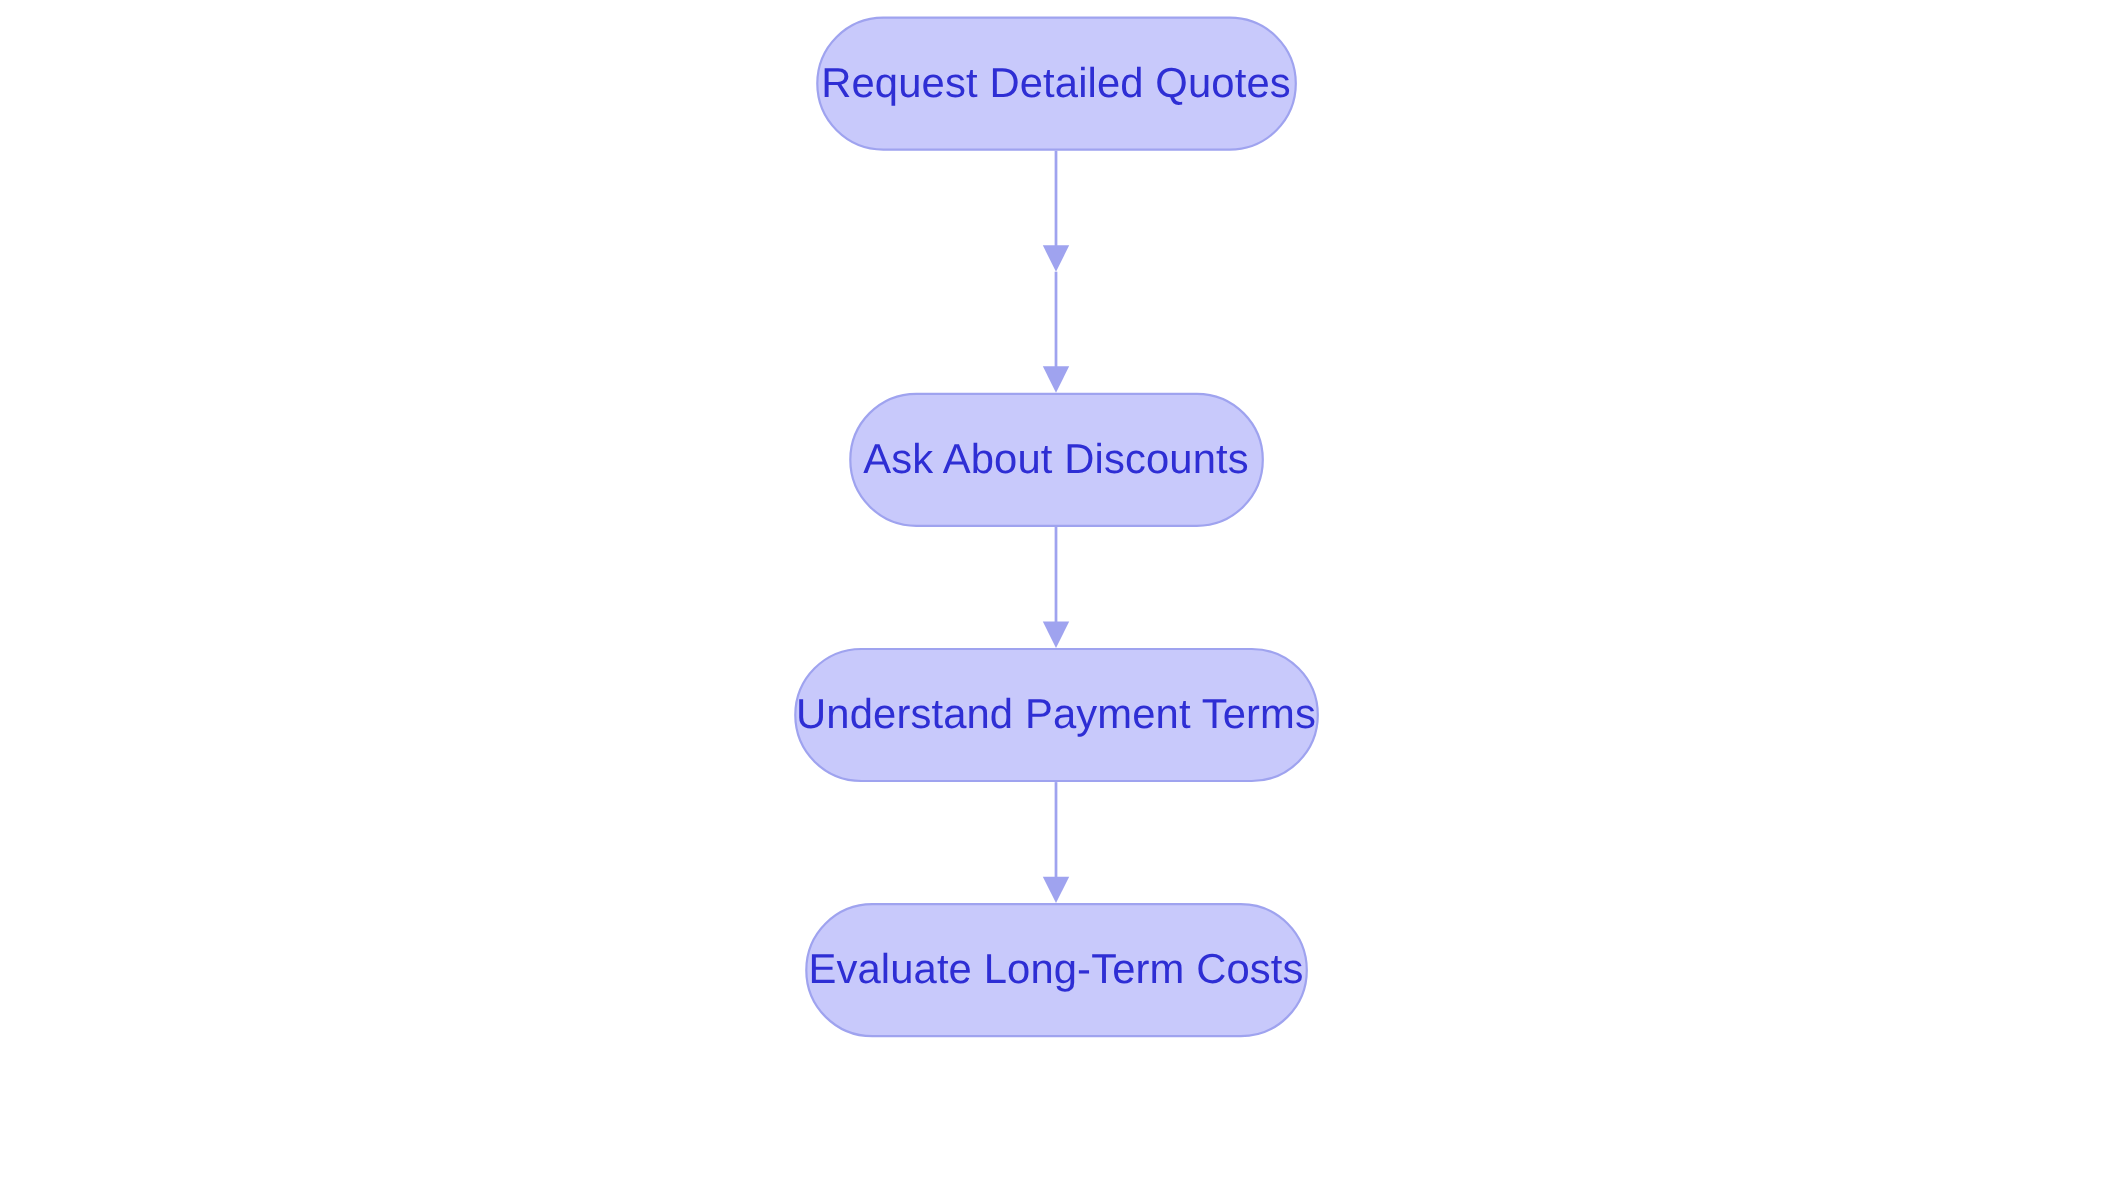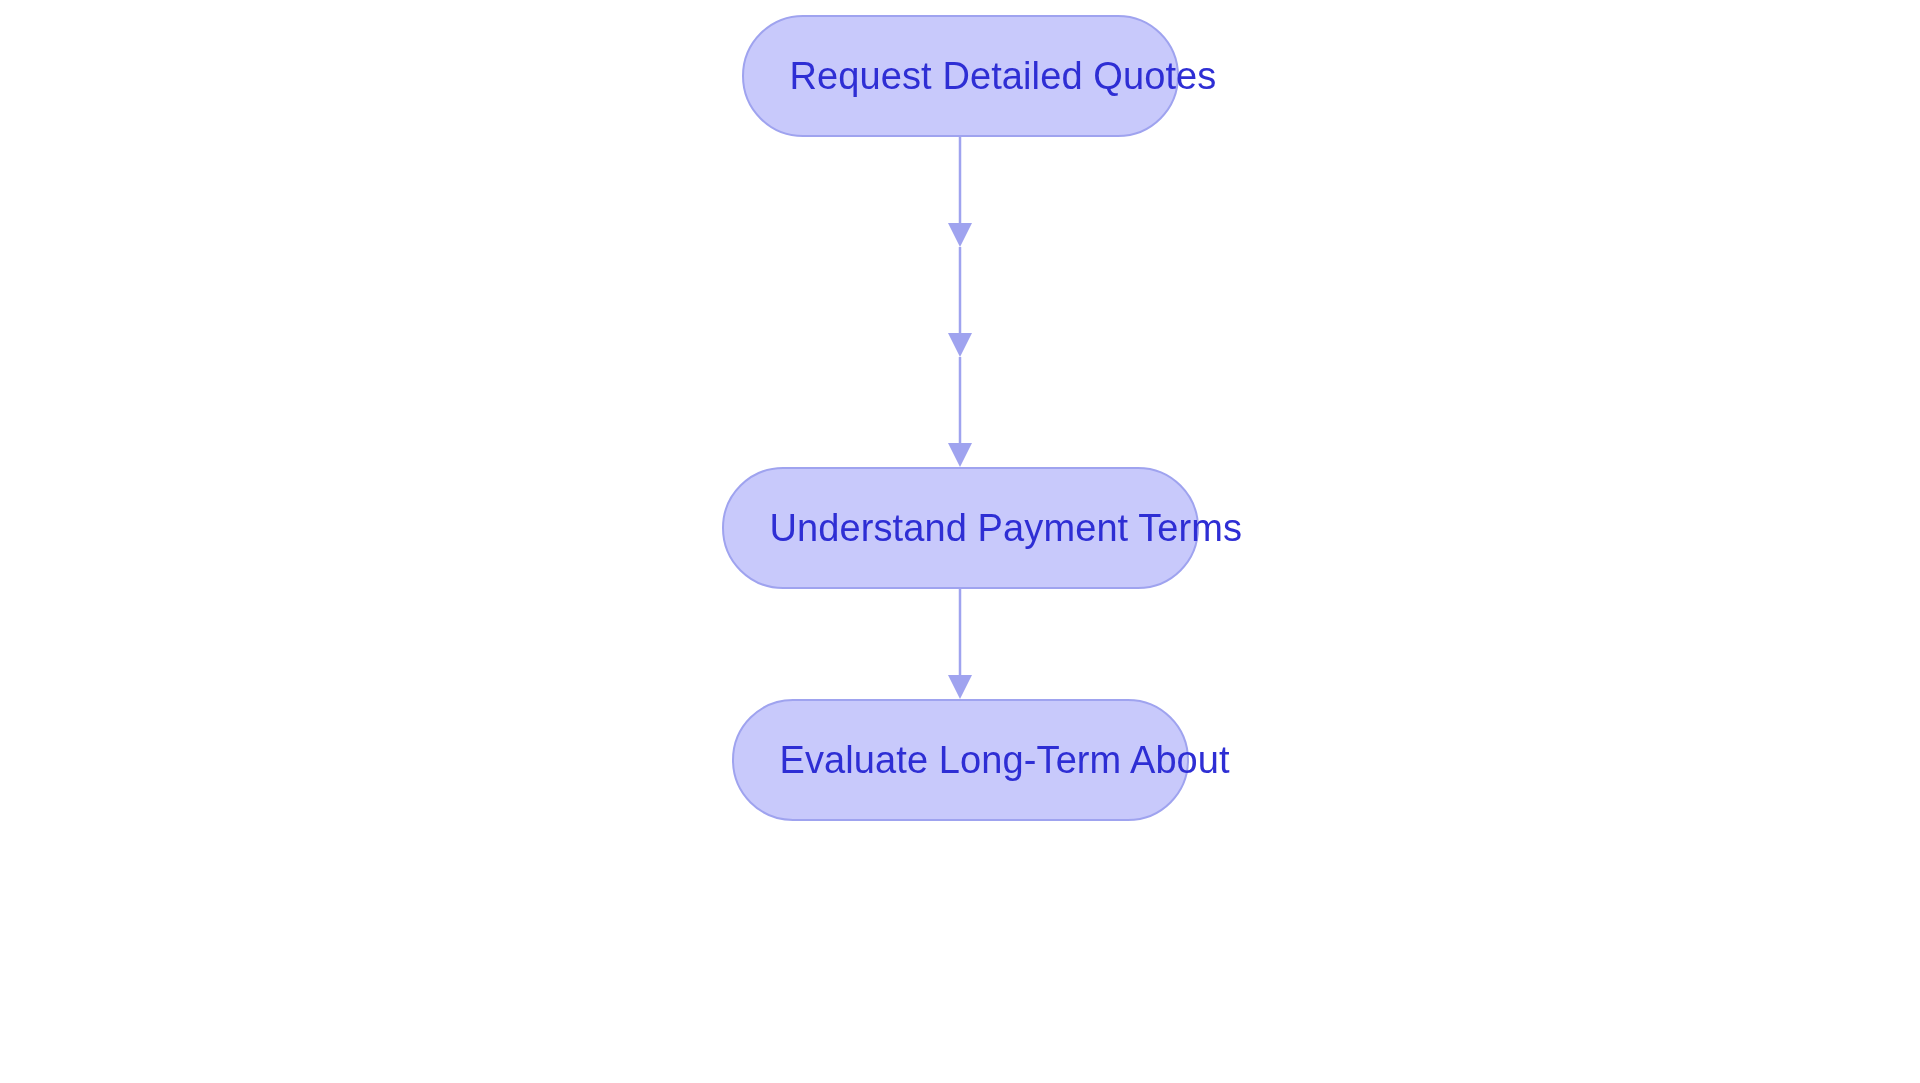--- a/index.html
+++ b/index.html
@@ -36,20 +36,21 @@
 
   
   .node {
     box-sizing: border-box;
     height: 122px;
     border-radius: 61px;
     background: #c8c9fb;
     border: 2px solid #9fa3ef;
     display: flex;
     align-items: center;
+    justify-content: center;
     flex: 0 0 auto;
   }
   .node-label {
     font-family: "Liberation Sans", sans-serif;
     font-size: 38px;
     font-weight: 400;
     color: #2e2ed4;
     letter-spacing: 0.1px;
     white-space: nowrap;
     line-height: 1;
@@ -95,37 +96,40 @@
     </div>
 
 
     <div class="connector">
       <svg viewBox="0 0 26 110" xmlns="http://www.w3.org/2000/svg" aria-hidden="true">
         <line x1="13" y1="0" x2="13" y2="88" stroke="#9fa3ef" stroke-width="2.5"></line>
         <polygon points="1,86 25,86 13,110" fill="#9fa3ef"></polygon>
       </svg>
     </div>
 
+    <div class="node node-3">
+      <span class="node-label">Ask About Discounts</span>
+    </div>
 
     <div class="connector">
       <svg viewBox="0 0 26 110" xmlns="http://www.w3.org/2000/svg" aria-hidden="true">
         <line x1="13" y1="0" x2="13" y2="88" stroke="#9fa3ef" stroke-width="2.5"></line>
         <polygon points="1,86 25,86 13,110" fill="#9fa3ef"></polygon>
       </svg>
     </div>
 
     <div class="node node-4">
       <span class="node-label">Understand Payment Terms</span>
     </div>
 
     <div class="connector">
       <svg viewBox="0 0 26 110" xmlns="http://www.w3.org/2000/svg" aria-hidden="true">
         <line x1="13" y1="0" x2="13" y2="88" stroke="#9fa3ef" stroke-width="2.5"></line>
         <polygon points="1,86 25,86 13,110" fill="#9fa3ef"></polygon>
       </svg>
     </div>
 
     <div class="node node-5">
-      <span class="node-label">Evaluate Long-Term About</span>
+      <span class="node-label">Evaluate Long-Term Costs</span>
     </div>
 
   </div>
 </div>
 
 </body></html>

